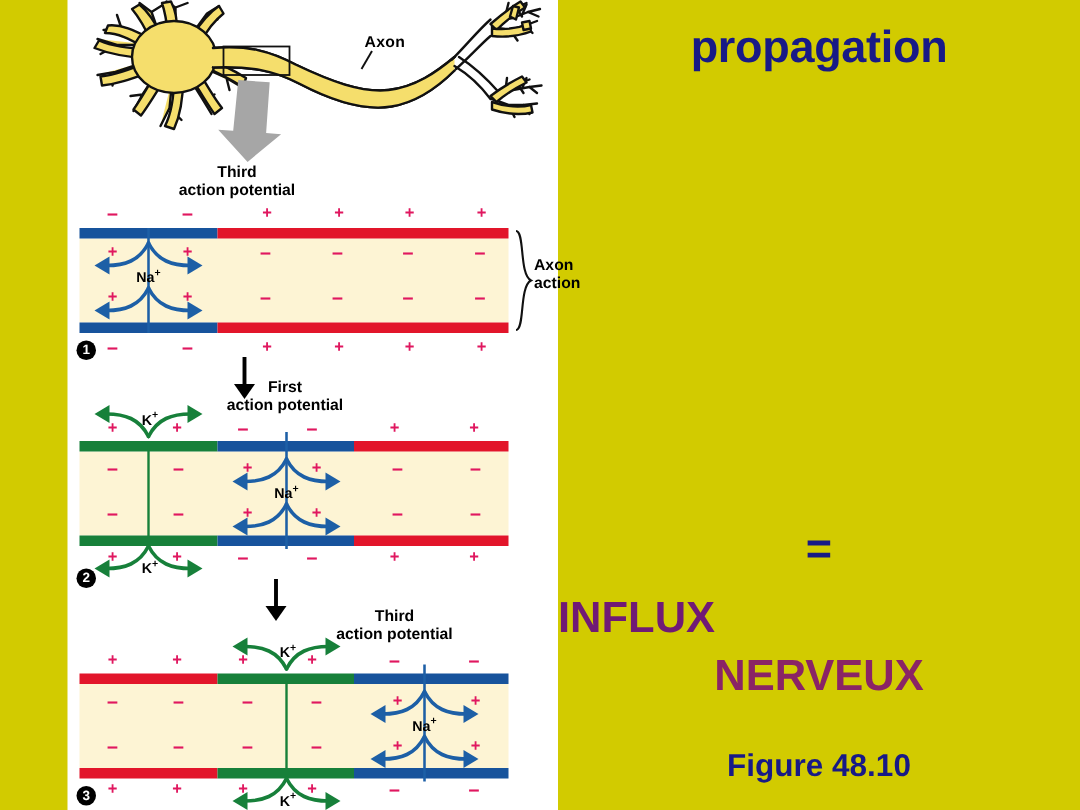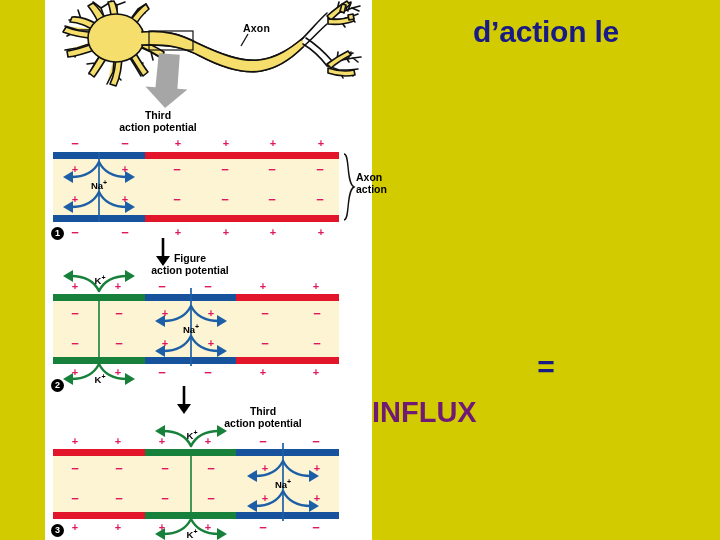--- a/index.html
+++ b/index.html
@@ -266,21 +266,21 @@
     </div>
 
     <svg class="down-arrow" style="left:110px;top:238px;" width="16" height="28">
       <line x1="8" y1="0" x2="8" y2="19" stroke="#000" stroke-width="2.6"></line>
       <path d="M1 18 L15 18 L8 28 Z" fill="#000"></path>
     </svg>
 
     <div class="ap-panel" style="top:248px;height:138px;">
 
       <div class="ap-title" style="left:145px;top:5px;">
-        <div>Figure</div>
+        <div>First</div>
         <div>action potential</div>
       </div>
 
       <span class="chg" style="left:30px;top:38px;">+</span>
       <span class="chg" style="left:73px;top:38px;">+</span>
       <span class="chg minus" style="left:117px;top:38px;">−</span>
       <span class="chg minus" style="left:163px;top:38px;">−</span>
       <span class="chg" style="left:218px;top:38px;">+</span>
       <span class="chg" style="left:271px;top:38px;">+</span>
 
@@ -449,22 +449,24 @@
       <span class="chg minus" style="left:271px;top:129px;">−</span>
 
       <div class="step-num" style="left:6px;top:126px;">3</div>
     </div>
 
   </div>
 
   <div id="text-column">
 
     <div id="main-title">
-      <div>d’action le</div>
+      <div>propagation</div>
     </div>
 
     <div id="equals-sign">=</div>
 
     <div id="influx-line1">INFLUX</div>
-
+    <div id="influx-line2">NERVEUX</div>
+
+    <div id="figure-caption">Figure 48.10</div>
   </div>
 
 </div>
 
 </body></html>

